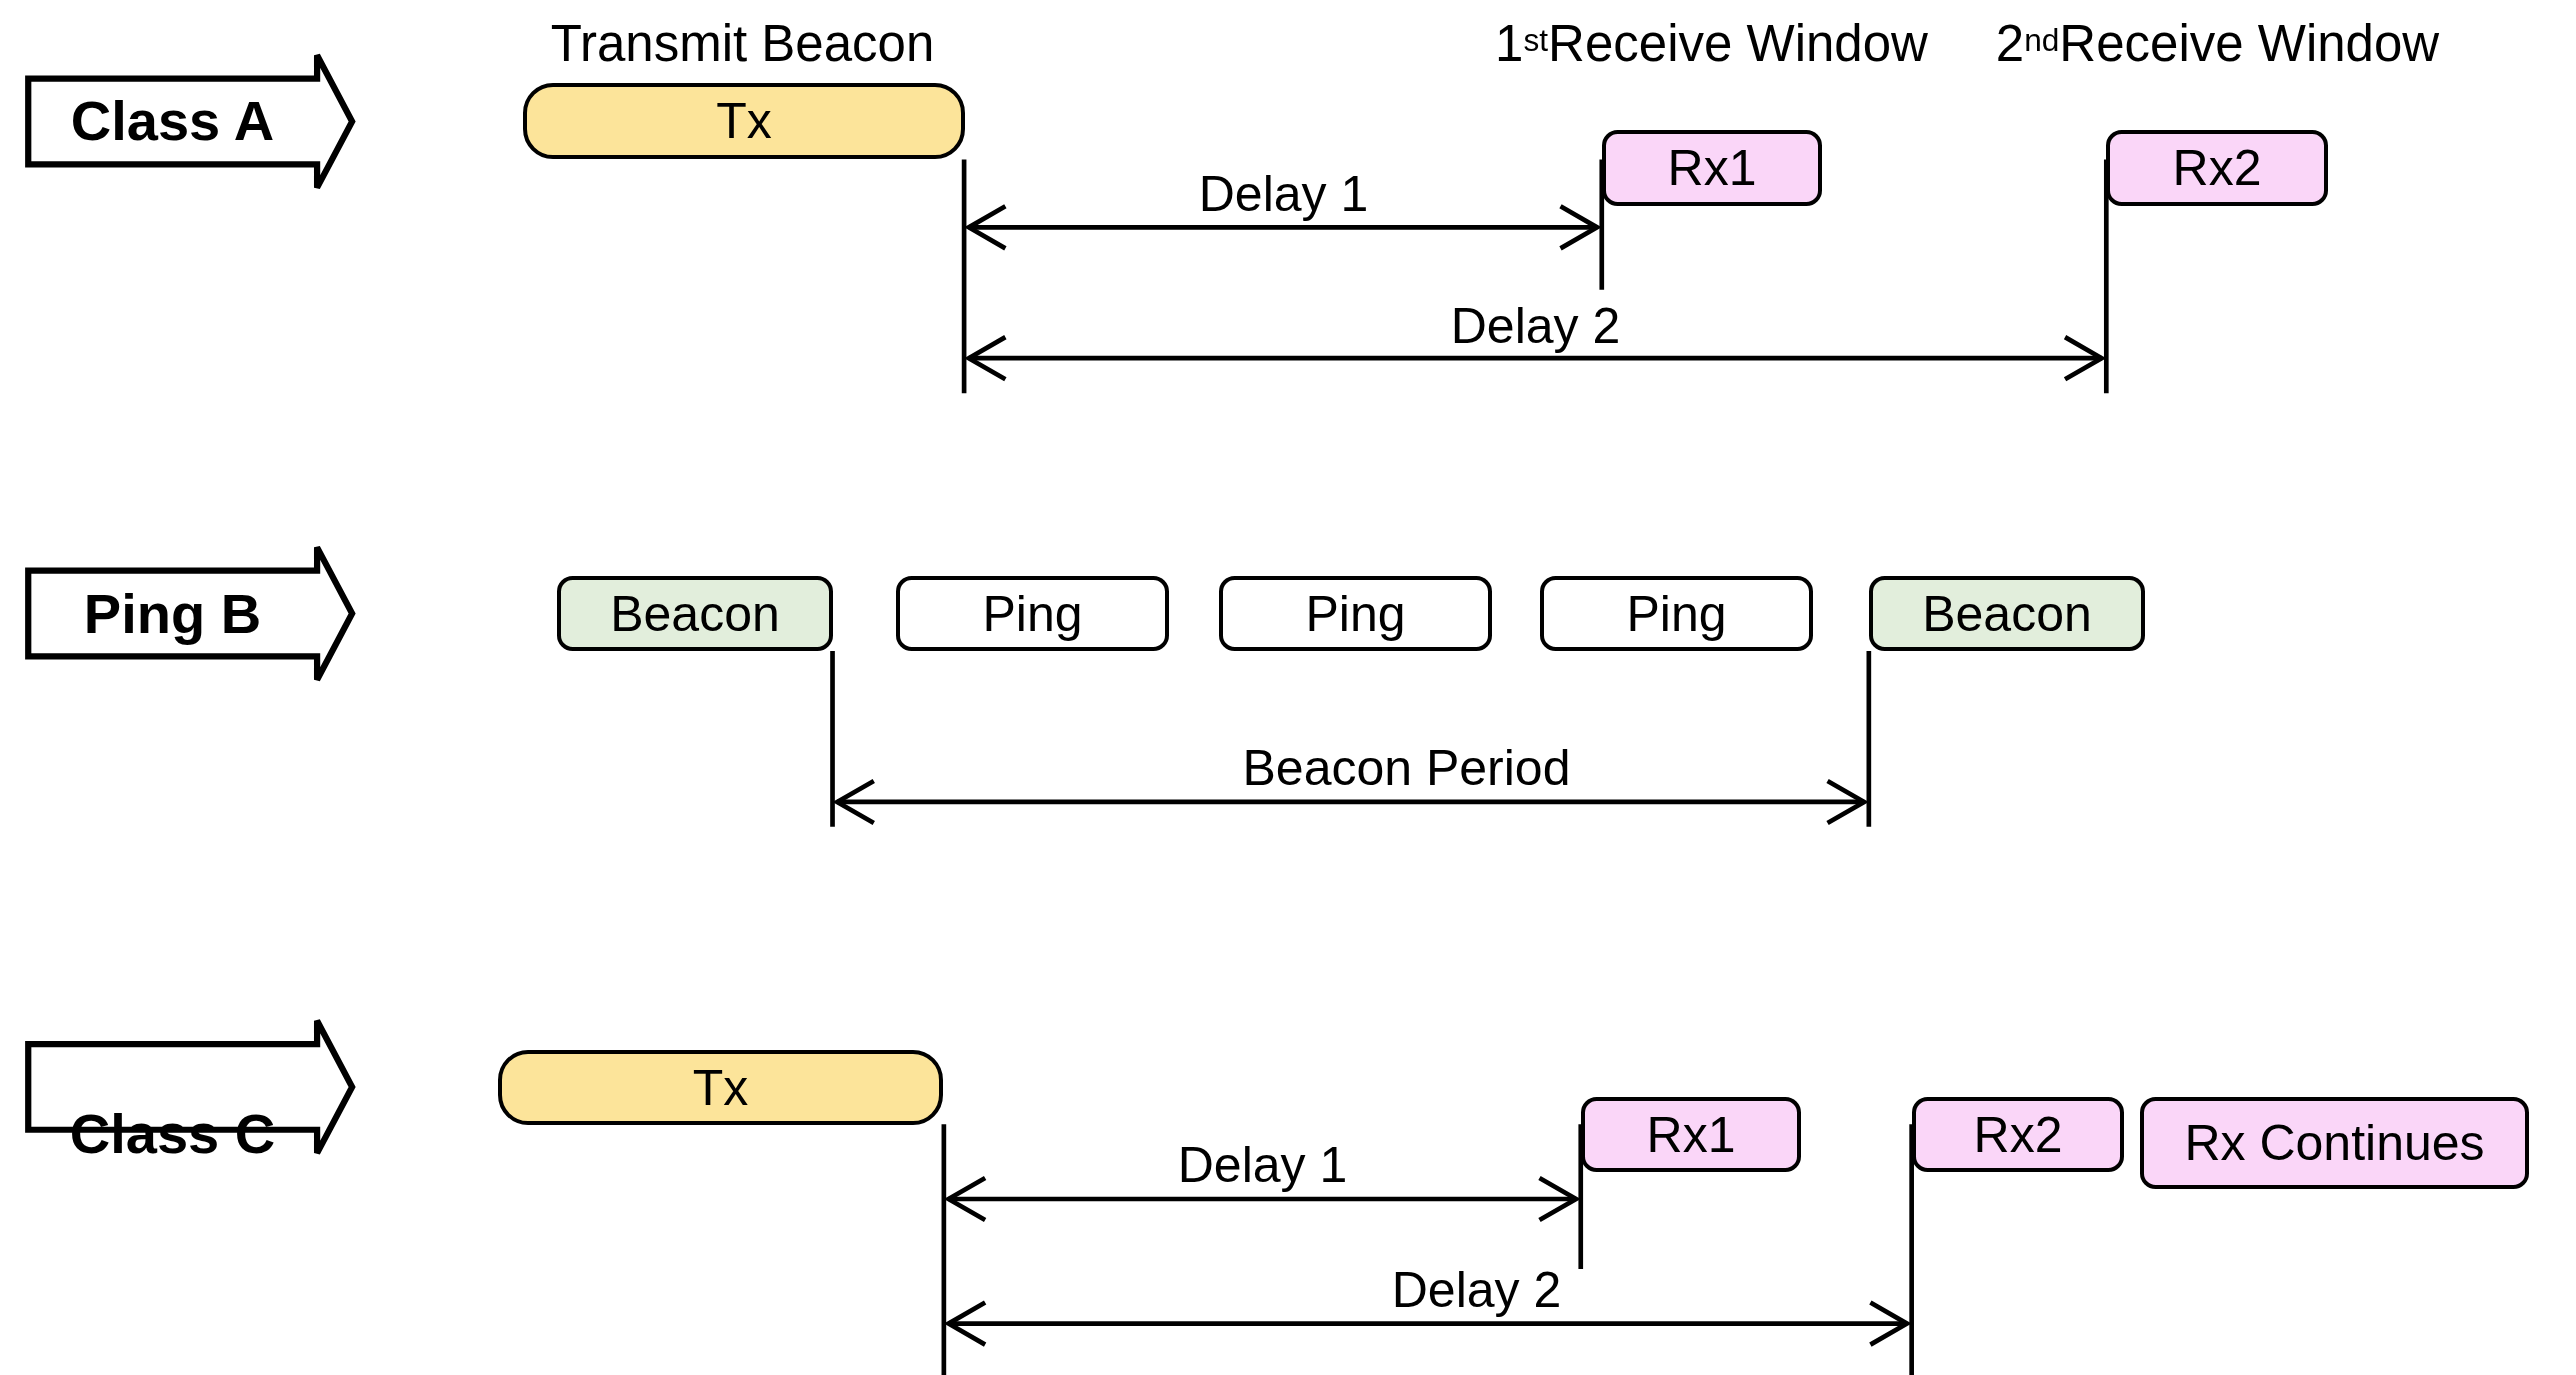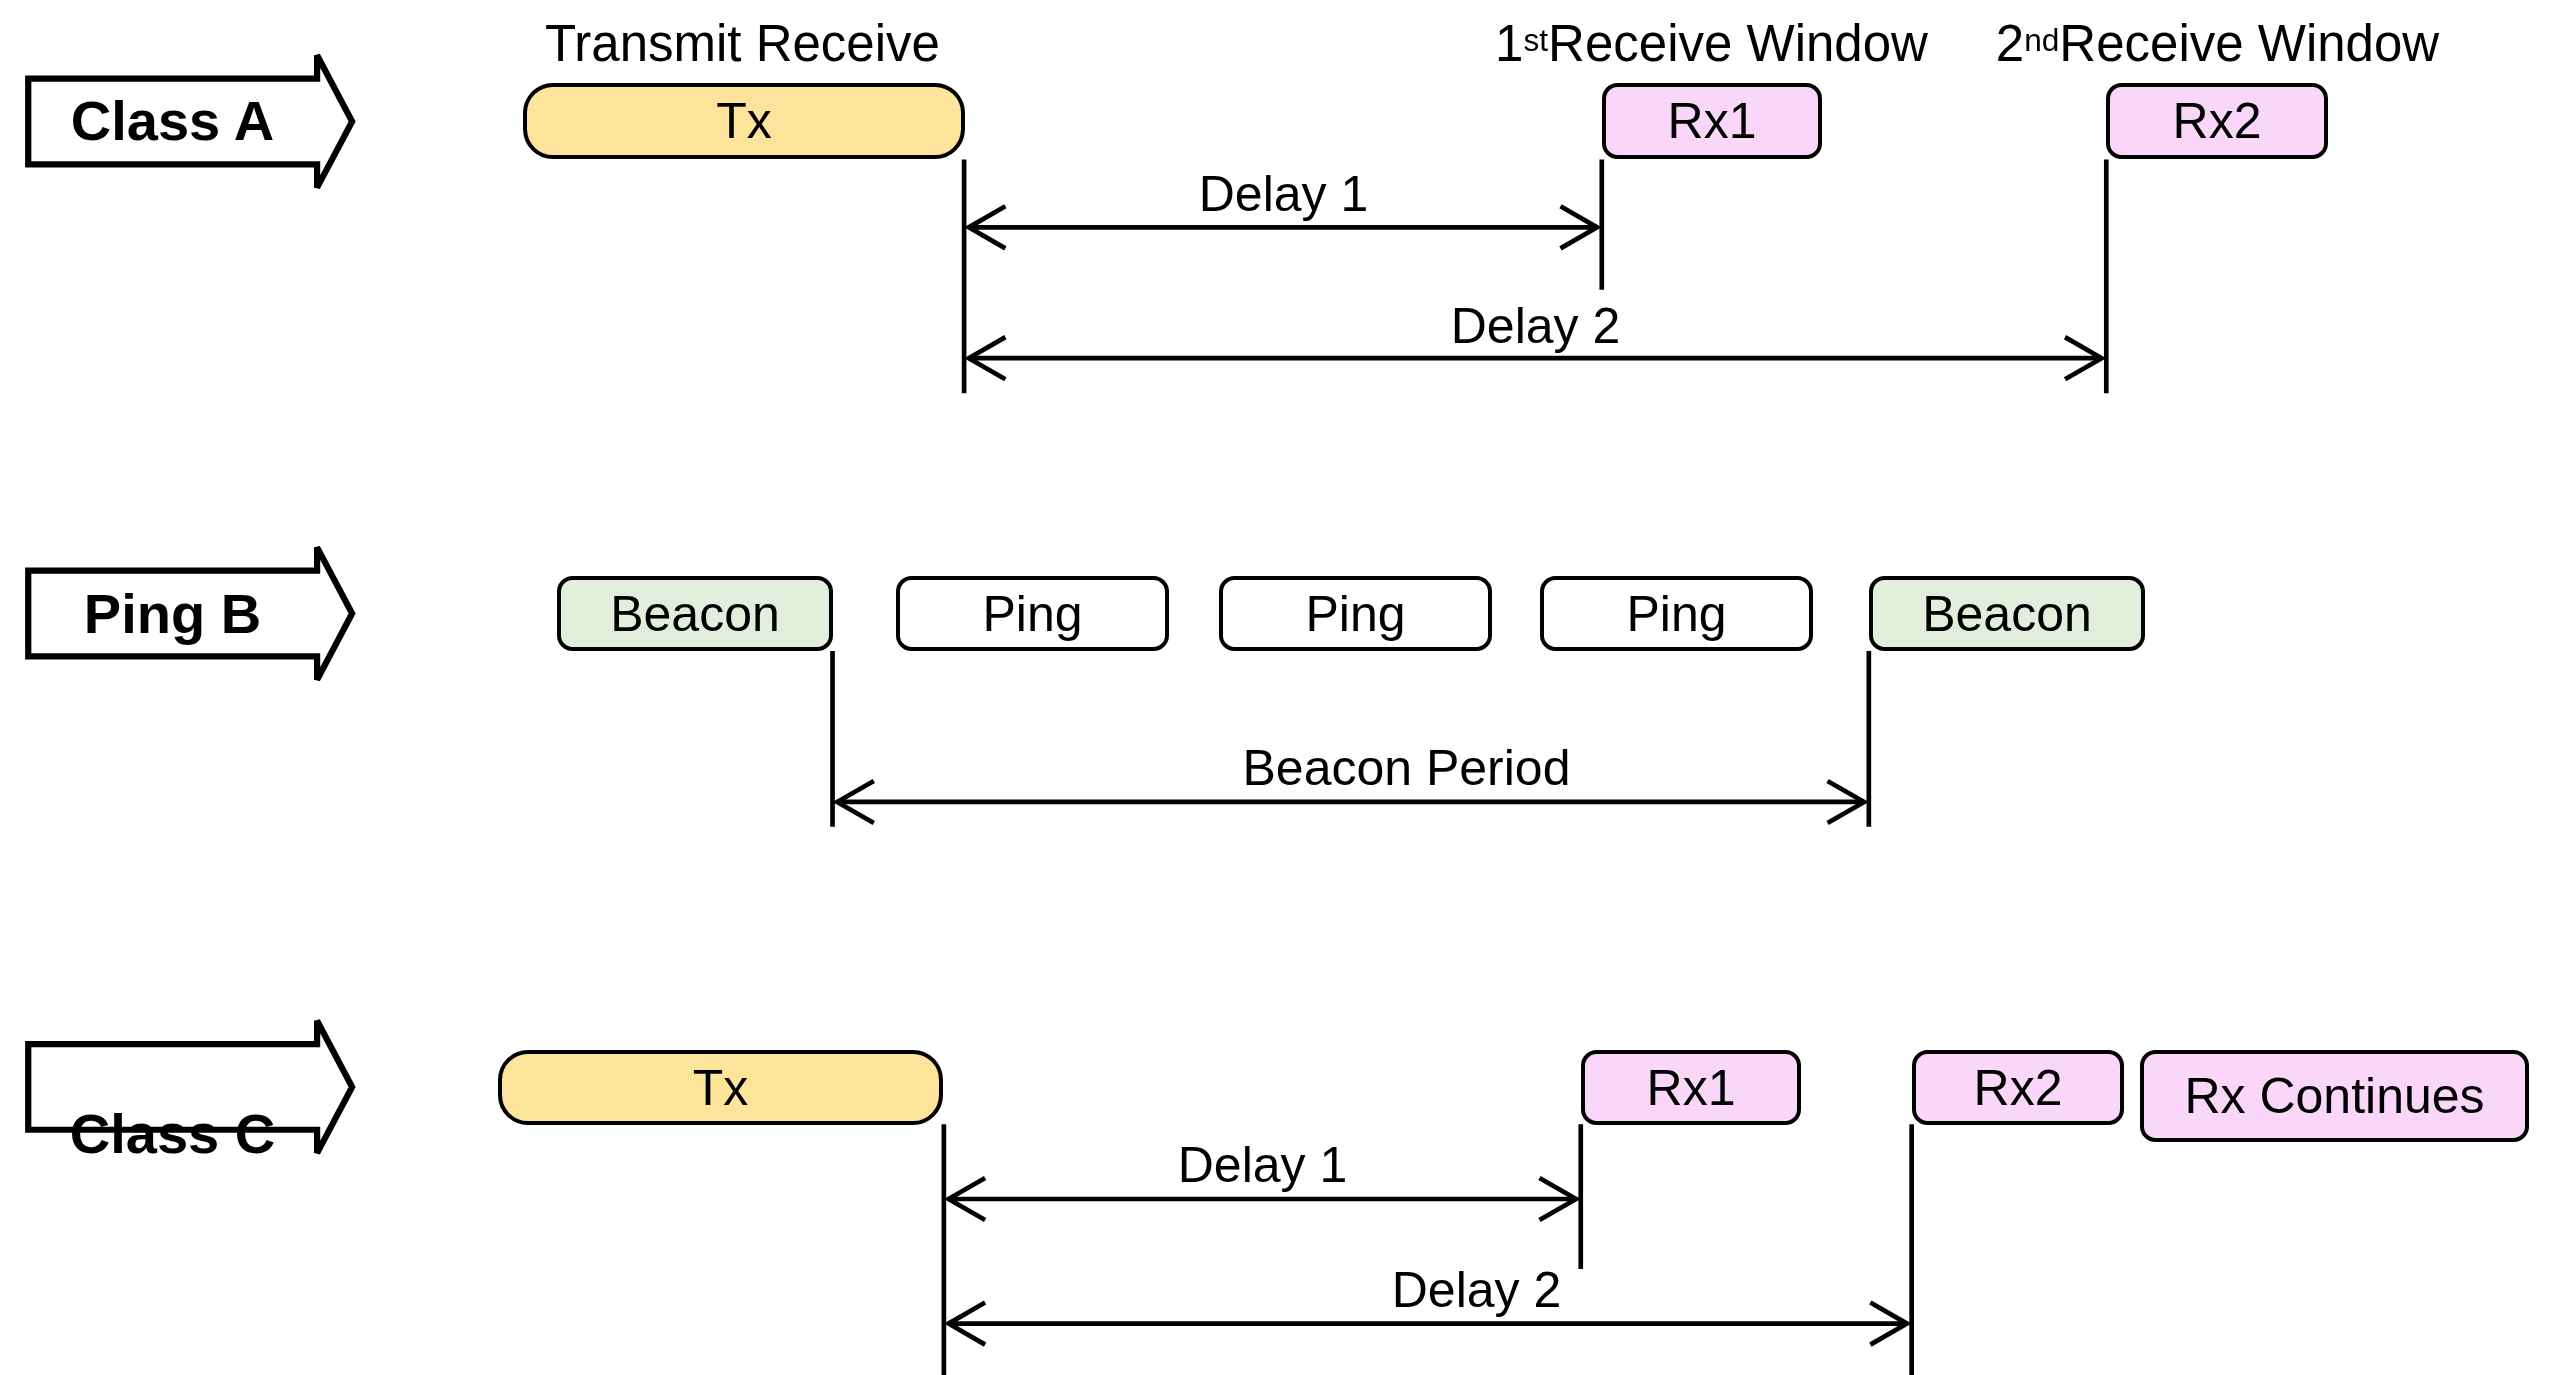--- a/index.html
+++ b/index.html
@@ -17,21 +17,21 @@
     font-size:51px; line-height:1; white-space:nowrap;
   }
   .lbl sup{font-size:62%; line-height:0; vertical-align:super; position:relative; top:-3.1px;}
   .tbox{
     position:absolute; box-sizing:border-box;
     border:4.7px solid var(--stroke); border-radius:15.6px;
     display:flex; align-items:center; justify-content:center;
     font-size:50px; line-height:1; white-space:nowrap;
   }
   .tx{background:var(--tx-fill);border-radius:30px;}
-  .rx{background:var(--rx-fill);}
+  .rx{background:var(--rx-fill);margin-top:47px;}
   .beacon{background:var(--beacon-fill);}
   .ping{background:var(--ping-fill);}
   .class-label{
     position:absolute; display:flex; align-items:center; justify-content:center;
     font-size:56px; font-weight:bold; line-height:1; white-space:nowrap;
   }
   svg.layer{position:absolute; left:0; top:0; width:2576px; height:1375px;}
   svg .ln{stroke:var(--stroke); stroke-width:6; fill:none;}
   svg .arrowpoly{stroke:var(--stroke); stroke-width:8; fill:#ffffff; stroke-linejoin:miter;}
 </style>
@@ -71,21 +71,21 @@
 
     <path class="ln" d="M1218 1540 H2024"></path>
     <path class="ln" d="M1265 1513 L1218 1540 L1265 1567"></path>
     <path class="ln" d="M1977 1513 L2024 1540 L1977 1567"></path>
 
     <path class="ln" d="M1218 1700 H2449"></path>
     <path class="ln" d="M1265 1673 L1218 1700 L1265 1727"></path>
     <path class="ln" d="M2402 1673 L2449 1700 L2402 1727"></path>
   </svg>
 
-  <div class="lbl" style="left:392px; top:14px; width:701px; height:59px;">Transmit Receive</div>
+  <div class="lbl" style="left:392px; top:14px; width:701px; height:59px;">Transmit Beacon</div>
 
   <div class="lbl" style="left:1361px; top:14px; width:701px; height:59px;">
       <span>1</span>
       <sup>st</sup>
       <span> Receive Window</span>
     </div>
 
   <div class="lbl" style="left:1867px; top:14px; width:701px; height:59px;">
       <span>2</span>
       <sup>nd</sup>

